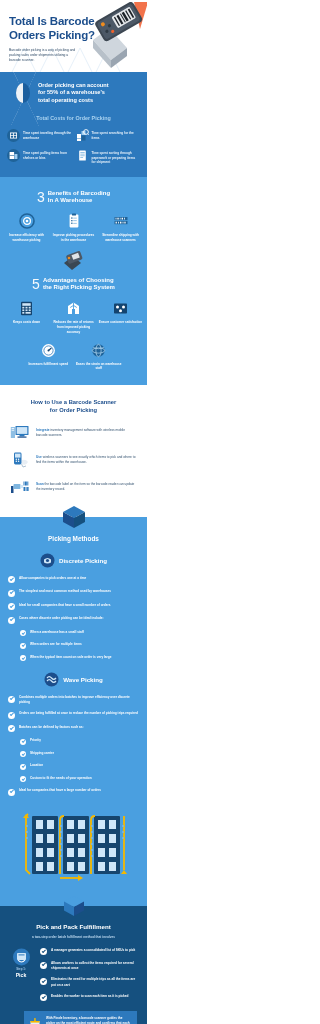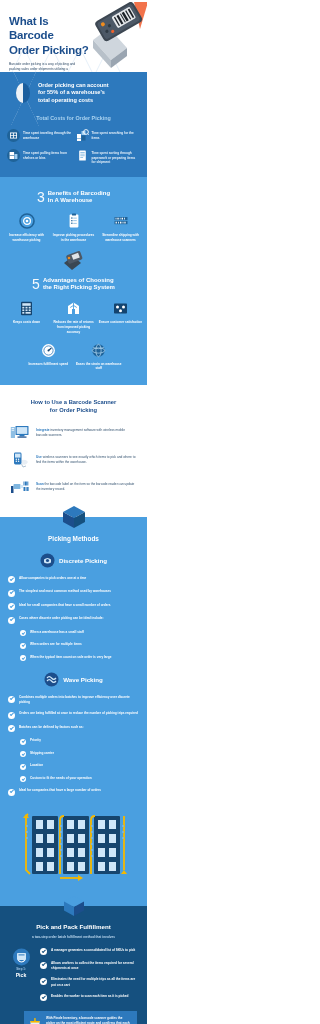--- a/index.html
+++ b/index.html
@@ -178,22 +178,22 @@
     <svg class="hero-lines" viewBox="0 0 147 34" preserveAspectRatio="none">
       <g stroke="#9cc4e4" stroke-width=".5" fill="none">
         <path d="M10 34 L24 6 L38 34 Z"></path>
         <path d="M38 34 L52 6 L66 34 Z"></path>
         <path d="M66 34 L80 6 L94 34 Z"></path>
         <path d="M94 34 L108 6 L122 34 Z"></path>
       </g>
     </svg>
 
     <div class="hero-title">
-      <div>What Is Barcode</div>
-      <div>Order Picking?</div>
+      <div>Total Is Barcode</div>
+      <div>Orders Picking?</div>
     </div>
     <div class="hero-sub">Barcode order picking is a way of picking and packing sales order shipments utilizing a barcode scanner.</div>
 
     <svg class="scanner-art" viewBox="0 0 62 70">
       <path d="M47 0 L61 0 L53 27 Z" fill="#f05a2b" opacity=".85"></path>
       <path d="M6 38 L24 58 L40 46 L22 26 Z" fill="#cfd6dd"></path>
       <path d="M24 58 L24 66 L40 54 L40 46 Z" fill="#9aa5b1"></path>
       <path d="M6 38 L6 46 L24 66 L24 58 Z" fill="#b7c0c9"></path>
       <g transform="rotate(-30 33 24)">
         <rect x="12" y="8" width="44" height="23" rx="4" fill="#3d4752"></rect>

